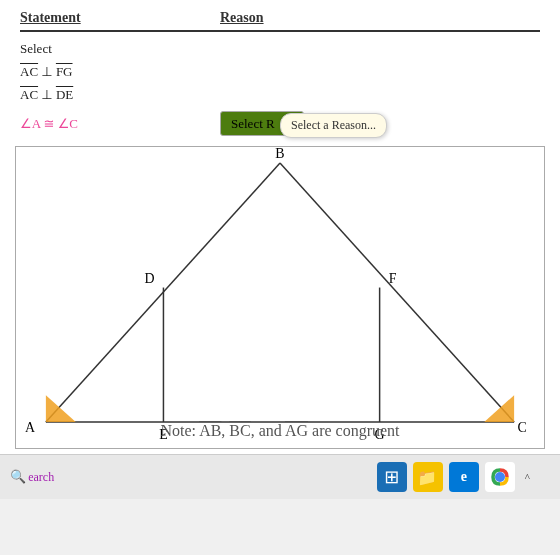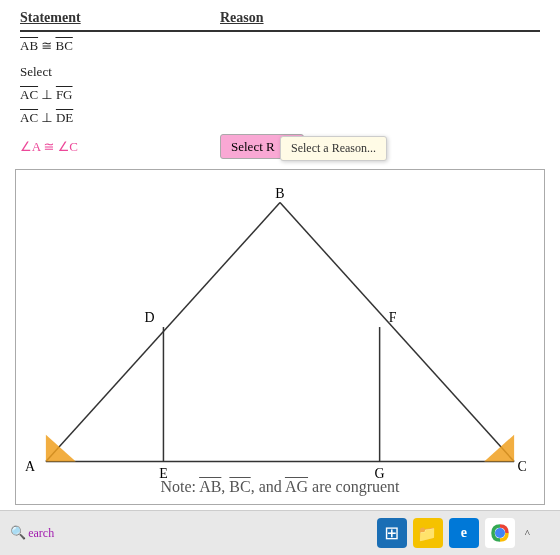--- a/index.html
+++ b/index.html
@@ -9,21 +9,21 @@
       background: #f0f0f0;
       font-family: 'Times New Roman', Times, serif;
       overflow: hidden;
       position: relative;
     }
 
     
     .main-content {
       background: white;
       width: 100%;
-      height: 510px;
+      height: 454px;
       display: flex;
       flex-direction: column;
     }
 
     
     .table-area {
       display: flex;
       padding: 10px 20px 0 20px;
       border-bottom: none;
     }
@@ -98,39 +98,39 @@
       color: #ec4899;
     }
 
     .select-button-area {
       display: flex;
       align-items: center;
       position: relative;
     }
 
     .select-btn {
-      background: #f9a8d4;
+      background: #4d7c0f;
       border: 1px solid #aaa;
       border-radius: 3px;
       padding: 3px 10px;
       font-size: 13px;
       cursor: pointer;
       display: flex;
       align-items: center;
       gap: 4px;
       font-family: 'Times New Roman', Times, serif;
     }
 
     .dropdown-tooltip {
       position: absolute;
       left: 60px;
       top: 2px;
       background: #fffbe6;
       border: 1px solid #ccc;
-      border-radius: 3px;
+      border-radius: 11px;
       padding: 4px 10px;
       font-size: 12px;
       color: #333;
       white-space: nowrap;
       box-shadow: 1px 1px 4px rgba(0,0,0,0.2);
       z-index: 10;
     }
 
     
     .diagram-area {
@@ -220,26 +220,20 @@
 
   <div class="table-area">
     <div class="table-headers">
       <div class="col-statement">Statement</div>
       <div class="col-reason">Reason</div>
     </div>
   </div>
 
   <div class="table-rows">
 
-    <div class="table-row">
-      <div class="row-statement">
-        <span class="overline">AB</span> ≅ <span class="overline">BC</span>
-      </div>
-      <div class="row-reason"></div>
-    </div>
 
     <div class="table-row given-row">
       <div class="row-reason">Select</div>
     </div>
 
     <div class="table-row">
       <div class="row-statement">
         <span class="overline">AC</span> ⊥ <span class="overline">FG</span>
       </div>
       <div class="row-reason"></div>

